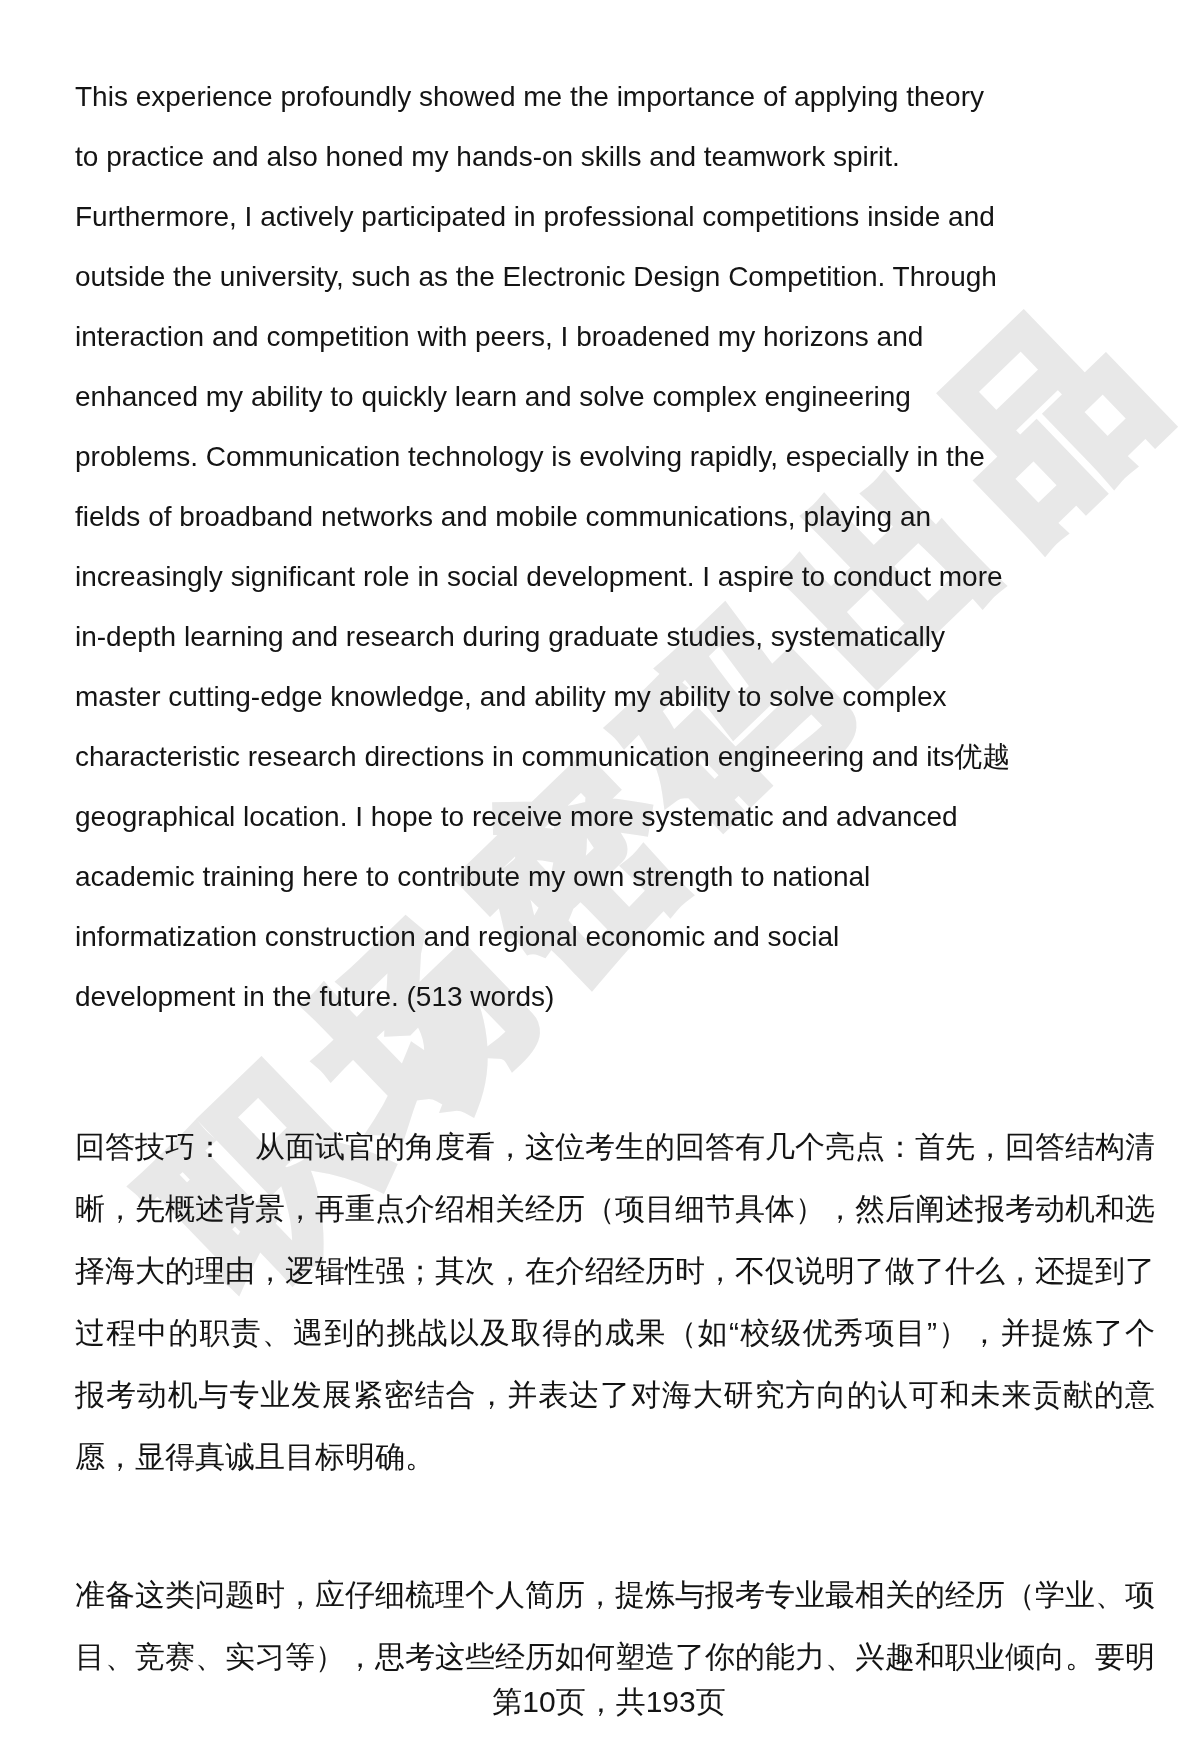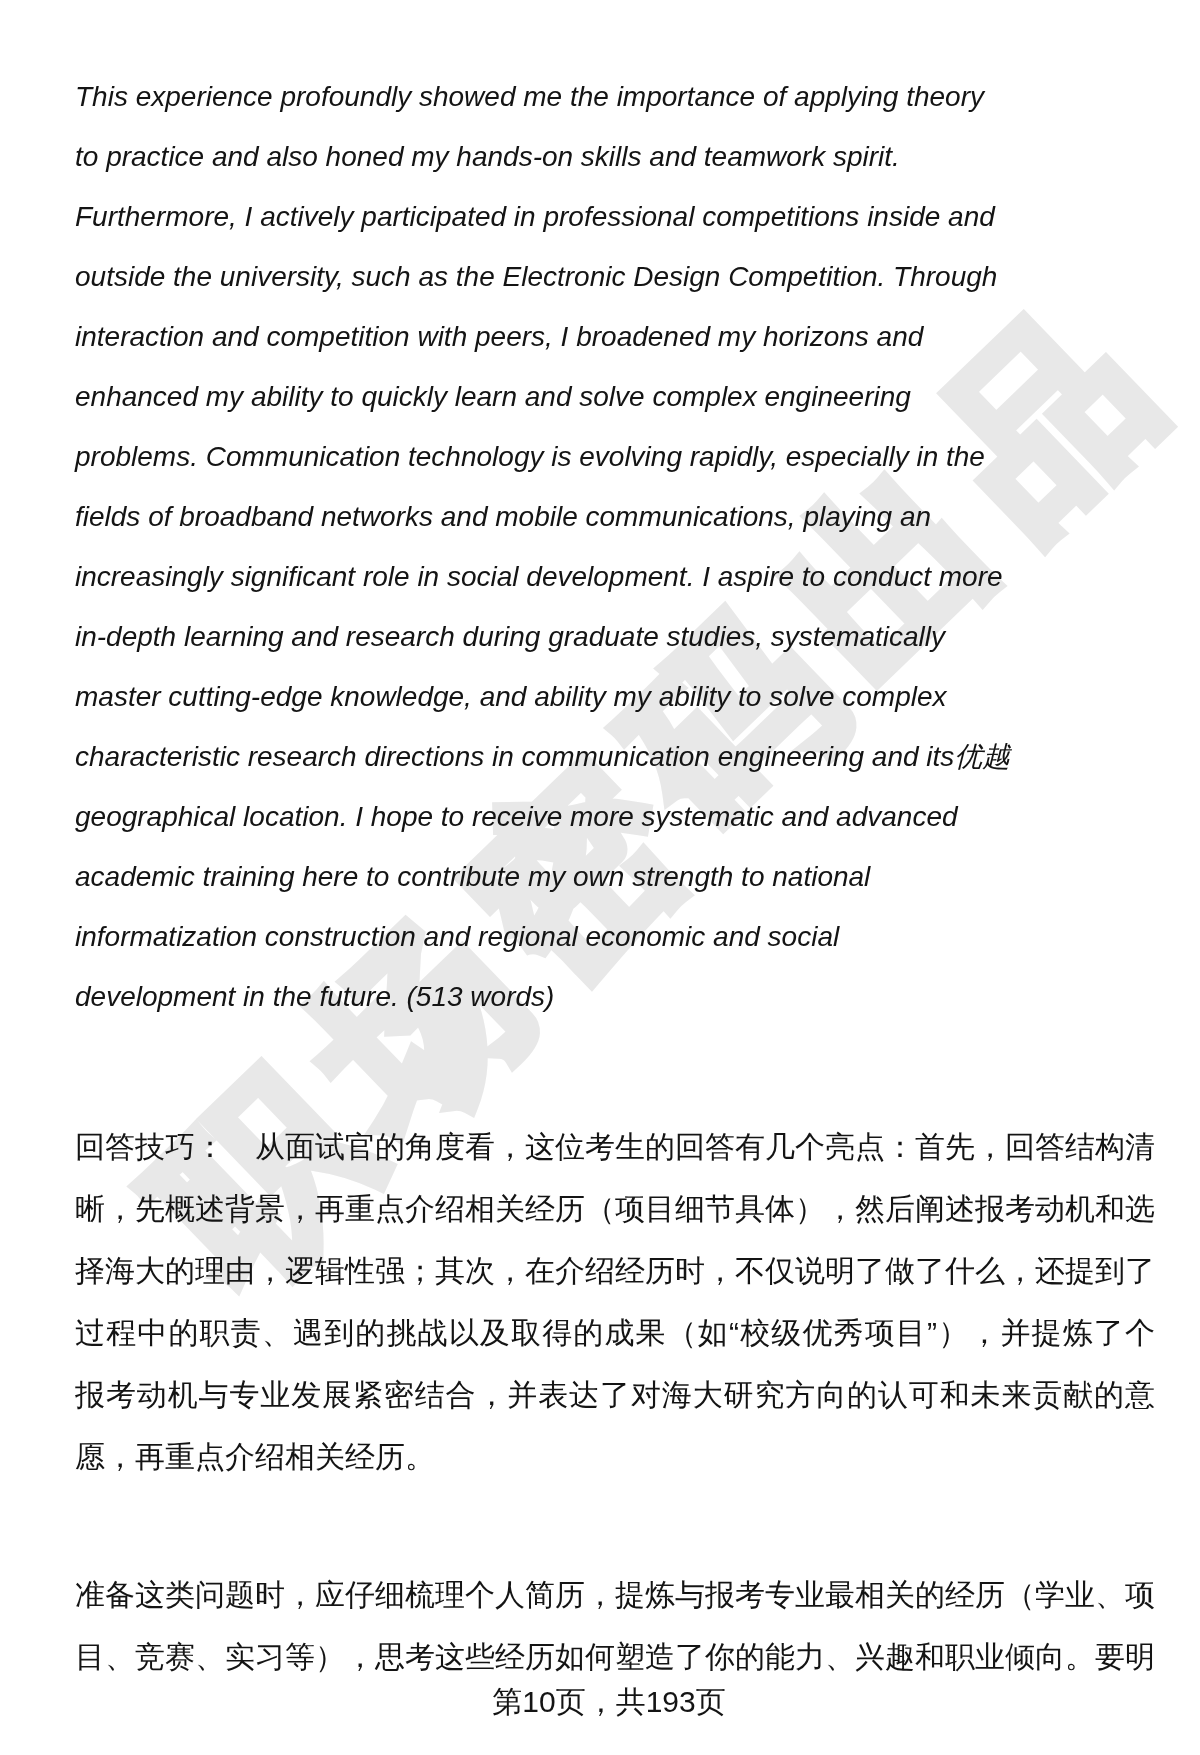--- a/index.html
+++ b/index.html
@@ -40,21 +40,20 @@
     width: 1080px;
     z-index: 1;
   }
   .en {
     top: 67px;
     font-size: 28px;
     line-height: 60px;
   }
   .en .en-line {
     white-space: nowrap;
-    font-style: italic;
   }
   .cn {
     font-size: 30px;
     line-height: 62px;
   }
   .cn1 { top: 1116px; }
   .cn2 { top: 1564px; }
   .cn .cn-line {
     text-align: justify;
     text-align-last: justify;
@@ -99,21 +98,21 @@
       <div class="en-line">informatization construction and regional economic and social</div>
       <div class="en-line">development in the future. (513 words)</div>
     </div>
 
   <div class="para cn cn1">
       <div class="cn-line">回答技巧：　从面试官的角度看，这位考生的回答有几个亮点：首先，回答结构清</div>
       <div class="cn-line">晰，先概述背景，再重点介绍相关经历（项目细节具体），然后阐述报考动机和选</div>
       <div class="cn-line">择海大的理由，逻辑性强；其次，在介绍经历时，不仅说明了做了什么，还提到了</div>
       <div class="cn-line">过程中的职责、遇到的挑战以及取得的成果（如“校级优秀项目”），并提炼了个</div>
       <div class="cn-line">报考动机与专业发展紧密结合，并表达了对海大研究方向的认可和未来贡献的意</div>
-      <div class="cn-line">愿，再重点介绍相关经历。</div>
+      <div class="cn-line">愿，显得真诚且目标明确。</div>
     </div>
 
   <div class="para cn cn2">
       <div class="cn-line">准备这类问题时，应仔细梳理个人简历，提炼与报考专业最相关的经历（学业、项</div>
       <div class="cn-line">目、竞赛、实习等），思考这些经历如何塑造了你的能力、兴趣和职业倾向。要明</div>
     </div>
 
   <div class="footer">第10页，共193页</div>
 
 </div>

